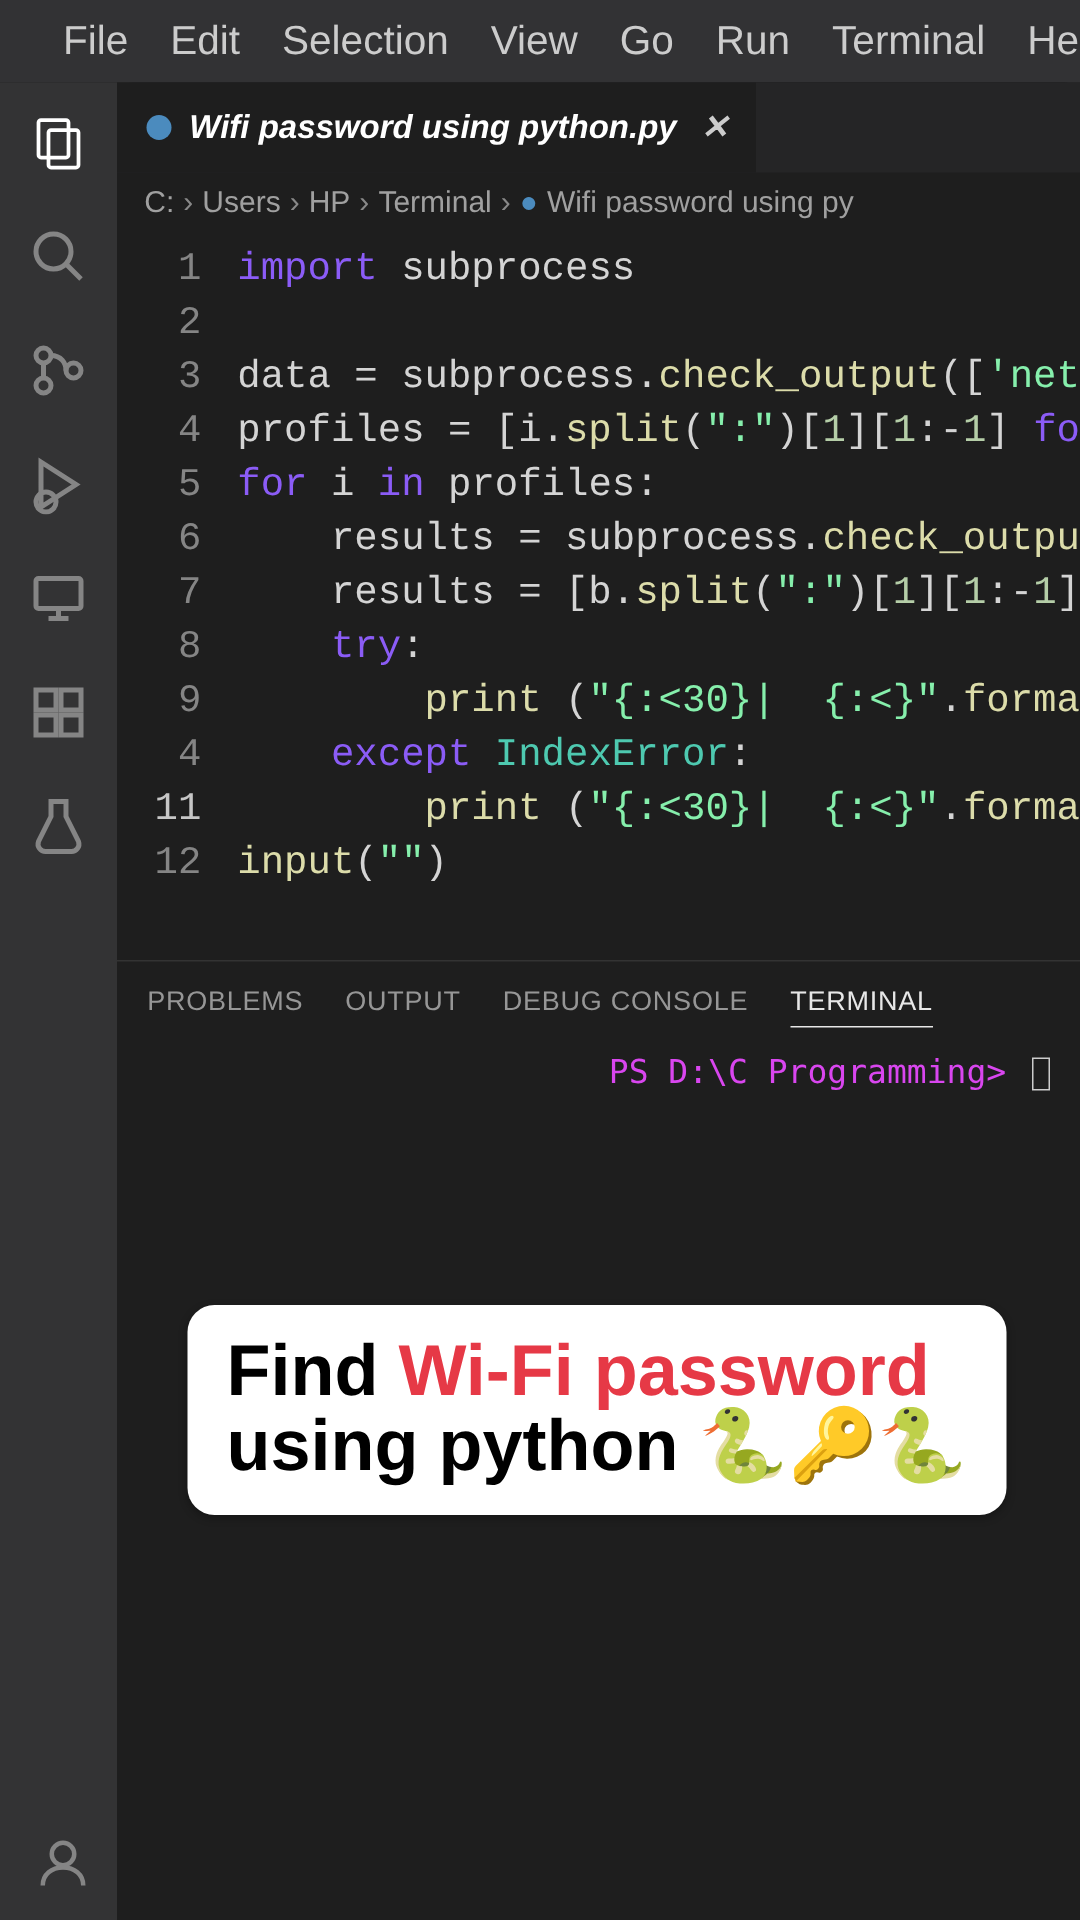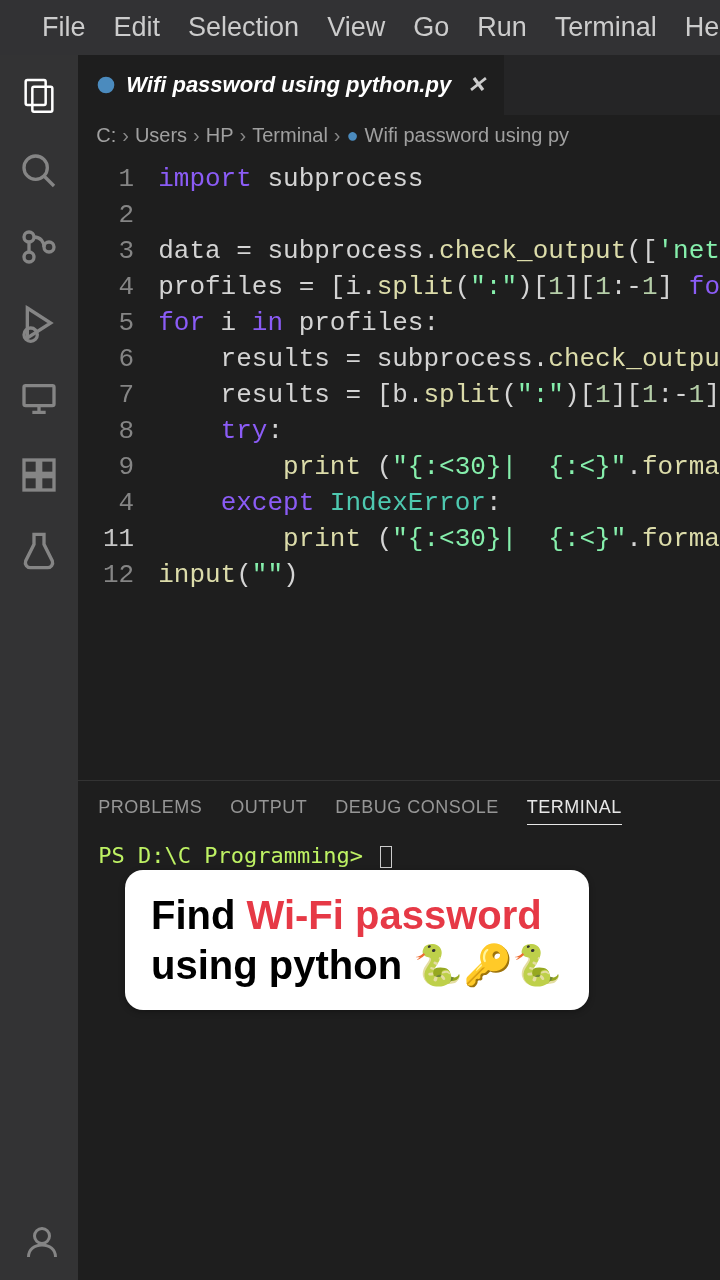--- a/index.html
+++ b/index.html
@@ -116,57 +116,58 @@
   padding-top: 6px;
   white-space: pre;
   color: #d4d4d4;
 }
 .kw { color: #8b5cf6; }
 .fn { color: #dcdcaa; }
 .str { color: #86efac; }
 .num { color: #b5cea8; }
 .exc { color: #4ec9b0; }
 .panel {
-  height: 500px;
+  height: 640px;
   background: #1e1e1e;
   border-top: 1px solid #333;
 }
 .panel-tabs {
   display: flex;
   padding: 16px 20px 10px 20px;
   gap: 28px;
   font-size: 18px;
   color: #969696;
 }
 .panel-tab { cursor: pointer; letter-spacing: 0.5px; }
 .panel-tab.active { color: #e7e7e7; border-bottom: 1px solid #e7e7e7; padding-bottom: 6px; }
 .terminal-content {
   padding: 8px 20px;
   font-family: Consolas, monospace;
   font-size: 22px;
-  color: #bef264;
+  color: #d946ef;
+  text-align: right;
 }
 .cursor-box {
   display: inline-block;
   width: 12px;
   height: 22px;
   border: 1px solid #ccc;
   vertical-align: middle;
   margin-left: 4px;
 }
 .overlay-caption {
   position: absolute;
   left: 125px;
   top: 870px;
   background: #fff;
   border-radius: 18px;
   padding: 20px 26px;
   font-family: Arial, sans-serif;
   font-weight: 900;
-  font-size: 40px;
+  font-size: 48px;
   line-height: 50px;
   color: #000;
   box-shadow: 0 2px 6px rgba(0,0,0,0.3);
 }
 .overlay-caption .red { color: #e63946; }
 .account-icon {
   position: absolute;
   bottom: 20px;
   left: 24px;
   width: 36px;

